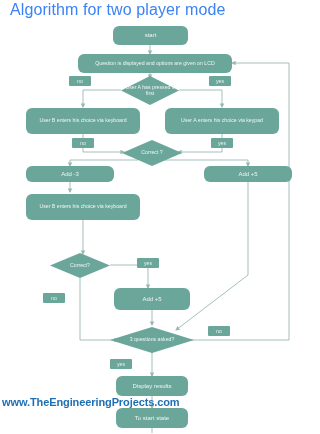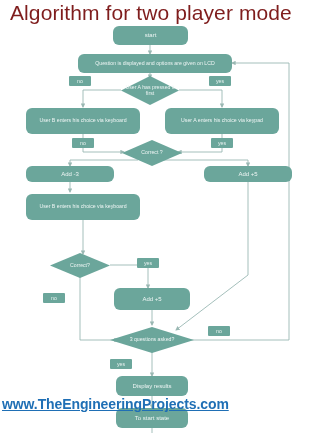--- a/index.html
+++ b/index.html
@@ -17,37 +17,36 @@
   #canvas {
     position: absolute;
     left: 0; top: 0;
     width: 300px;
     height: 434px;
   }
   #title {
     position: absolute;
     left: 10px;
     top: 1px;
-    font-size: 21px;
-    color: #7f1d1d;
+    font-size: 16px;
+    color: #3b82f6;
     letter-spacing: 0.1px;
     white-space: nowrap;
     font-family: "Liberation Sans", sans-serif;
   }
   #watermark {
     position: absolute;
     left: 2px;
     top: 396px;
-    font-size: 14px;
+    font-size: 11px;
     font-weight: bold;
     color: #1f6fb5;
     white-space: nowrap;
     letter-spacing: -0.1px;
     z-index: 20;
-    text-decoration: underline;
   }
   svg { position: absolute; left:0; top:0; }
   .node {
     position: absolute;
     box-sizing: border-box;
     display: flex;
     align-items: center;
     justify-content: center;
     text-align: center;
     color: #eef5f4;

